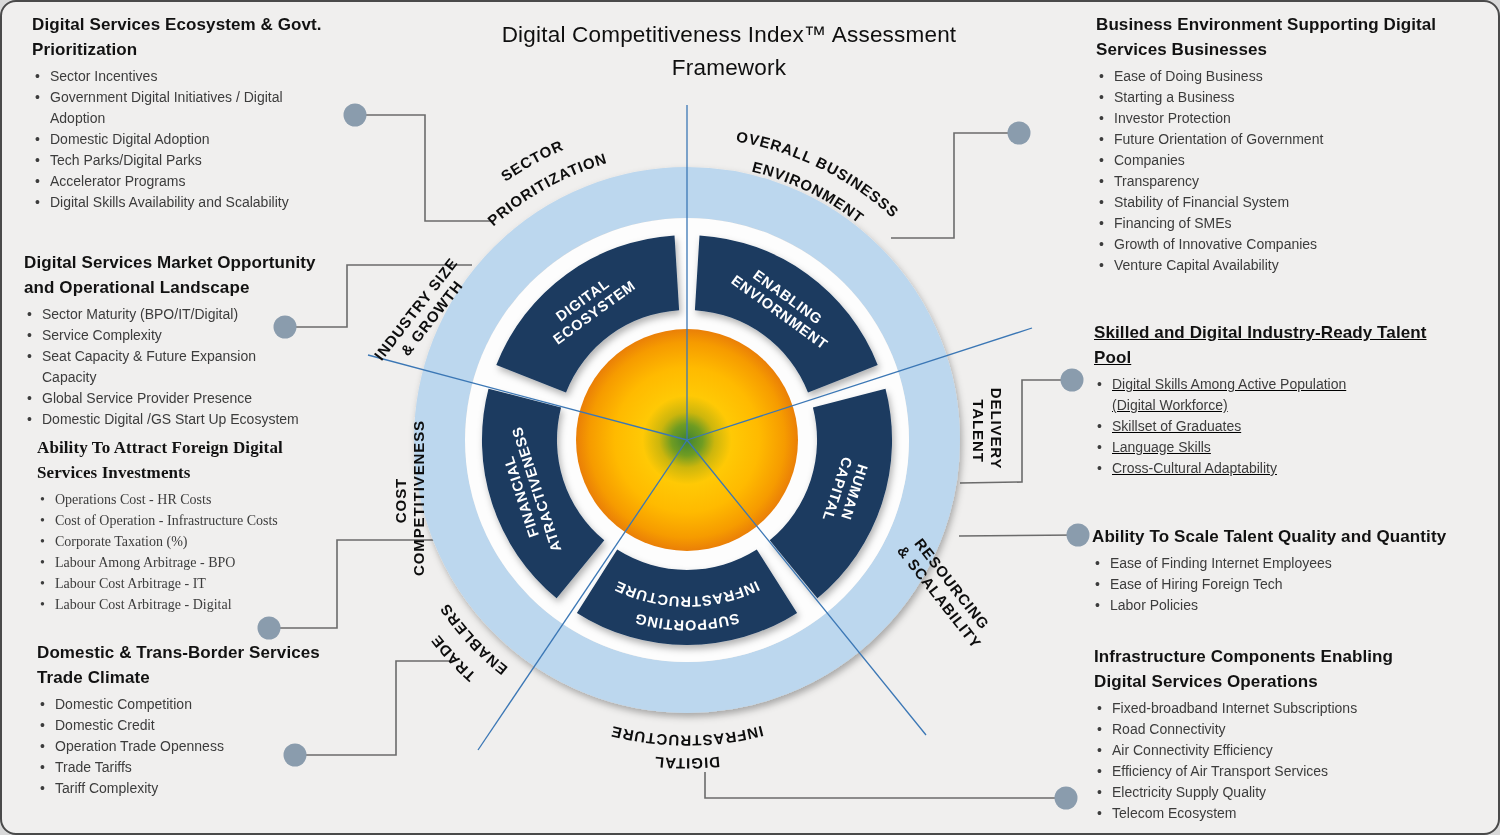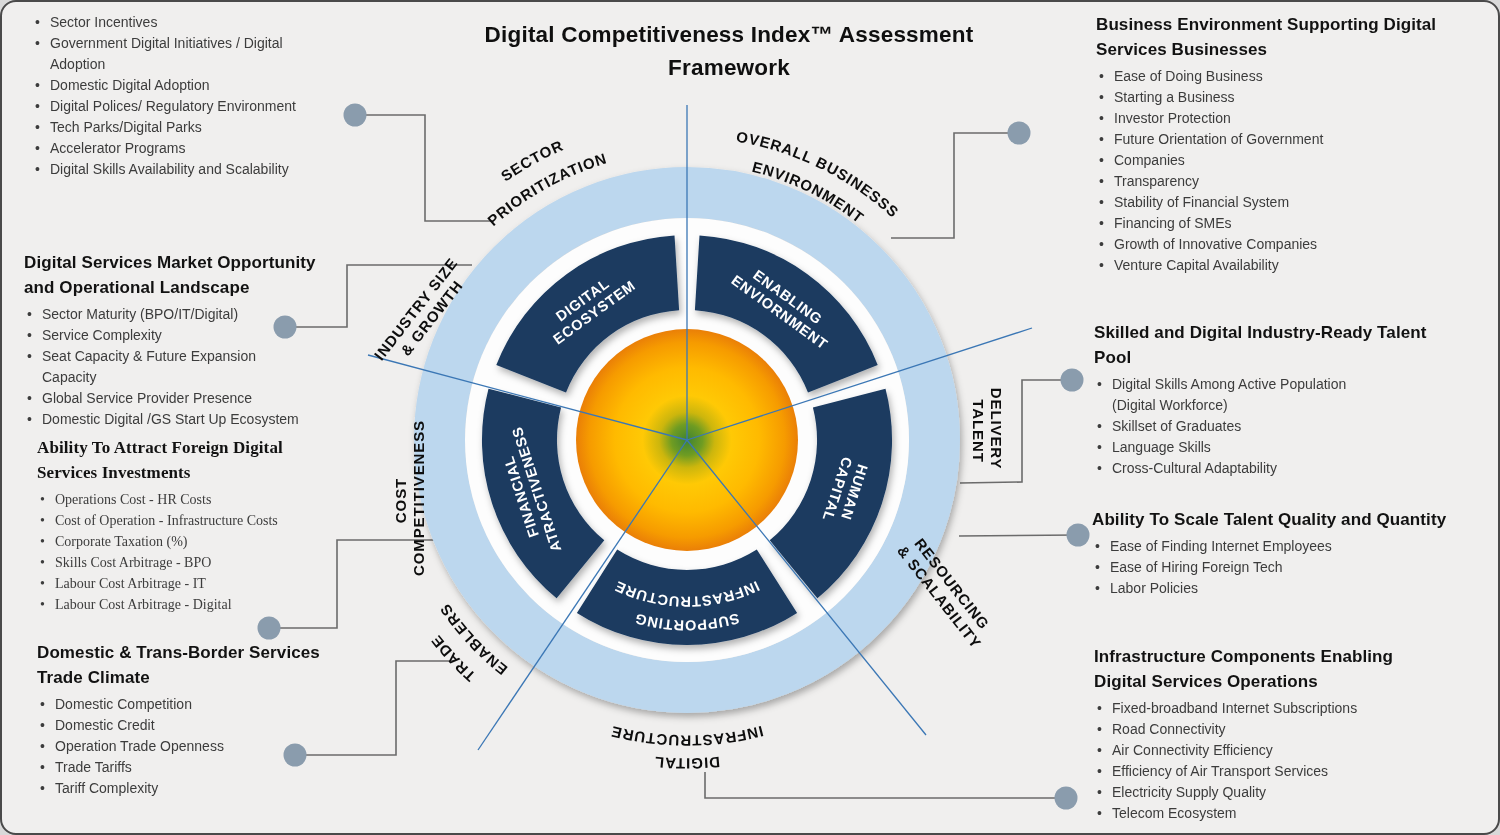--- a/index.html
+++ b/index.html
@@ -3,21 +3,21 @@
 <meta charset="utf-8">
 <style>
   html,body{margin:0;padding:0;background:#d9d9d9;}
   .slide{
     position:relative;width:1500px;height:835px;background:#f0efee;
     border:2px solid #4a4a4a;border-radius:16px;overflow:hidden;
     font-family:"Liberation Sans",sans-serif;box-sizing:border-box;
   }
   .title{
     position:absolute;left:420px;top:16px;width:614px;margin:0;
-    font-size:22.5px;line-height:33px;font-weight:700;color:#0f0f0f;
+    font-size:22.5px;line-height:33px;font-weight:400;color:#0f0f0f;
     text-align:center;white-space:pre-line;letter-spacing:.2px;
   }
   .block{position:absolute;}
   .block h2{
     margin:0 0 4px 0;font-size:17px;line-height:25px;font-weight:800;
     color:#121212;white-space:pre-line;letter-spacing:.1px;
   }
   .block ul{margin:0;padding:0;list-style:none;}
   .block li{
     position:relative;padding-left:18px;font-size:14px;line-height:21px;
@@ -168,26 +168,27 @@
     </text>
     <text class="seglabel" text-anchor="middle">
       <textPath href="#arcInfraSeg" startOffset="50%">INFRASTRUCTURE</textPath>
     </text>
   </svg>
 
   <h1 class="title">Digital Competitiveness Index™ Assessment
 Framework</h1>
 
   <div class="block" style="left:30px;top:10px;width:360px;">
+    <h2>Digital Services Ecosystem &amp; Govt.
+Prioritization</h2>
     <ul>
       <li>Sector Incentives</li>
       <li>Government Digital Initiatives / Digital
 Adoption</li>
       <li>Domestic Digital Adoption</li>
-      <li>Digital Polices/ Regulatory Environment</li>
       <li>Tech Parks/Digital Parks</li>
       <li>Accelerator Programs</li>
       <li>Digital Skills Availability and Scalability</li>
     </ul>
   </div>
 
   <div class="block" style="left:22px;top:248px;width:360px;">
     <h2>Digital Services Market Opportunity
 and Operational Landscape</h2>
     <ul>
@@ -200,21 +201,21 @@
     </ul>
   </div>
 
   <div class="block" style="left:35px;top:433px;width:360px;font-family:Liberation Serif, serif;">
     <h2>Ability To Attract Foreign Digital
 Services Investments</h2>
     <ul>
       <li>Operations Cost - HR Costs</li>
       <li>Cost of Operation - Infrastructure Costs</li>
       <li>Corporate Taxation (%)</li>
-      <li>Skills Cost Arbitrage - BPO</li>
+      <li>Labour Among Arbitrage - BPO</li>
       <li>Labour Cost Arbitrage - IT</li>
       <li>Labour Cost Arbitrage - Digital</li>
     </ul>
   </div>
 
   <div class="block" style="left:35px;top:638px;width:350px;">
     <h2>Domestic &amp; Trans-Border Services
 Trade Climate</h2>
     <ul>
       <li>Domestic Competition</li>
@@ -235,33 +236,33 @@
       <li>Future Orientation of Government</li>
       <li>Companies</li>
       <li>Transparency</li>
       <li>Stability of Financial System</li>
       <li>Financing of SMEs</li>
       <li>Growth of Innovative Companies</li>
       <li>Venture Capital Availability</li>
     </ul>
   </div>
 
-  <div class="block" style="left:1092px;top:318px;width:400px;">
+  <div class="block" style="left:1092px;top:318px;width:400px;text-decoration:underline;">
     <h2>Skilled and Digital Industry-Ready Talent
 Pool</h2>
     <ul>
       <li>Digital Skills Among Active Population
 (Digital Workforce)</li>
       <li>Skillset of Graduates</li>
       <li>Language Skills</li>
       <li>Cross-Cultural Adaptability</li>
     </ul>
   </div>
 
-  <div class="block" style="left:1090px;top:505px;width:405px;">
+  <div class="block" style="left:1090px;top:522px;width:405px;">
     <h2>Ability To Scale Talent Quality and Quantity</h2>
     <ul>
       <li>Ease of Finding Internet Employees</li>
       <li>Ease of Hiring Foreign Tech</li>
       <li>Labor Policies</li>
     </ul>
   </div>
 
   <div class="block" style="left:1092px;top:642px;width:400px;">
     <h2>Infrastructure Components Enabling

